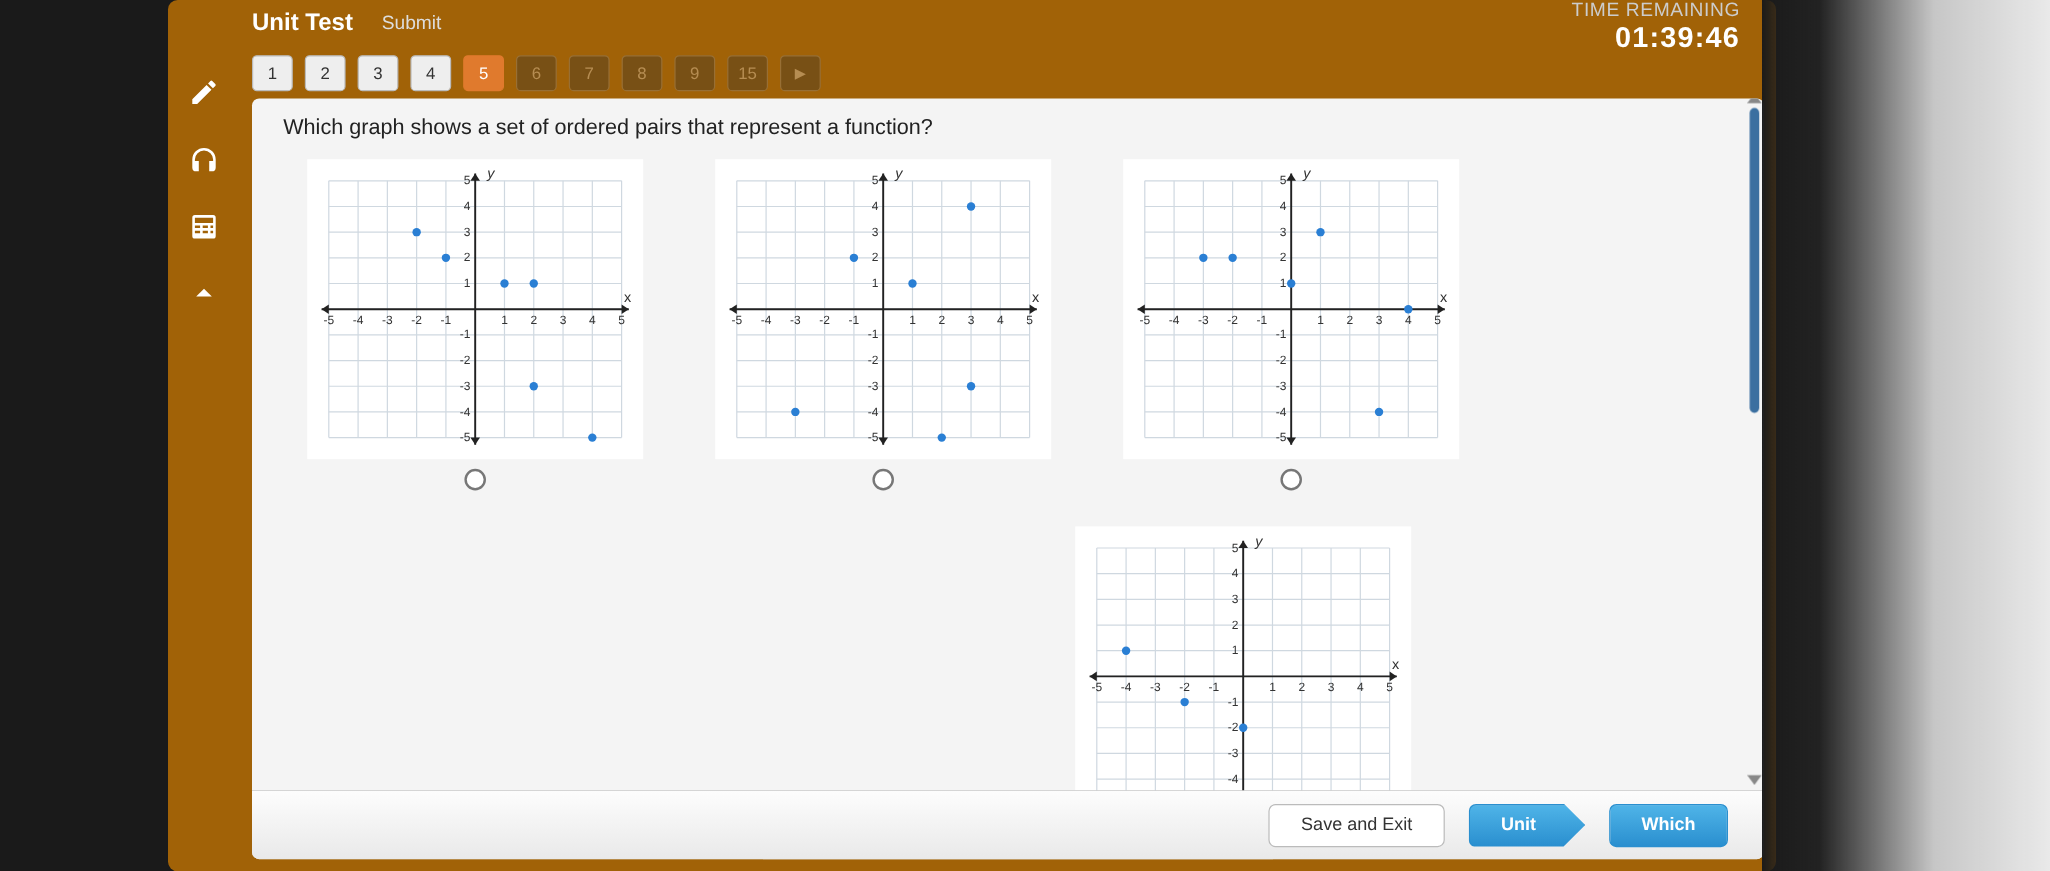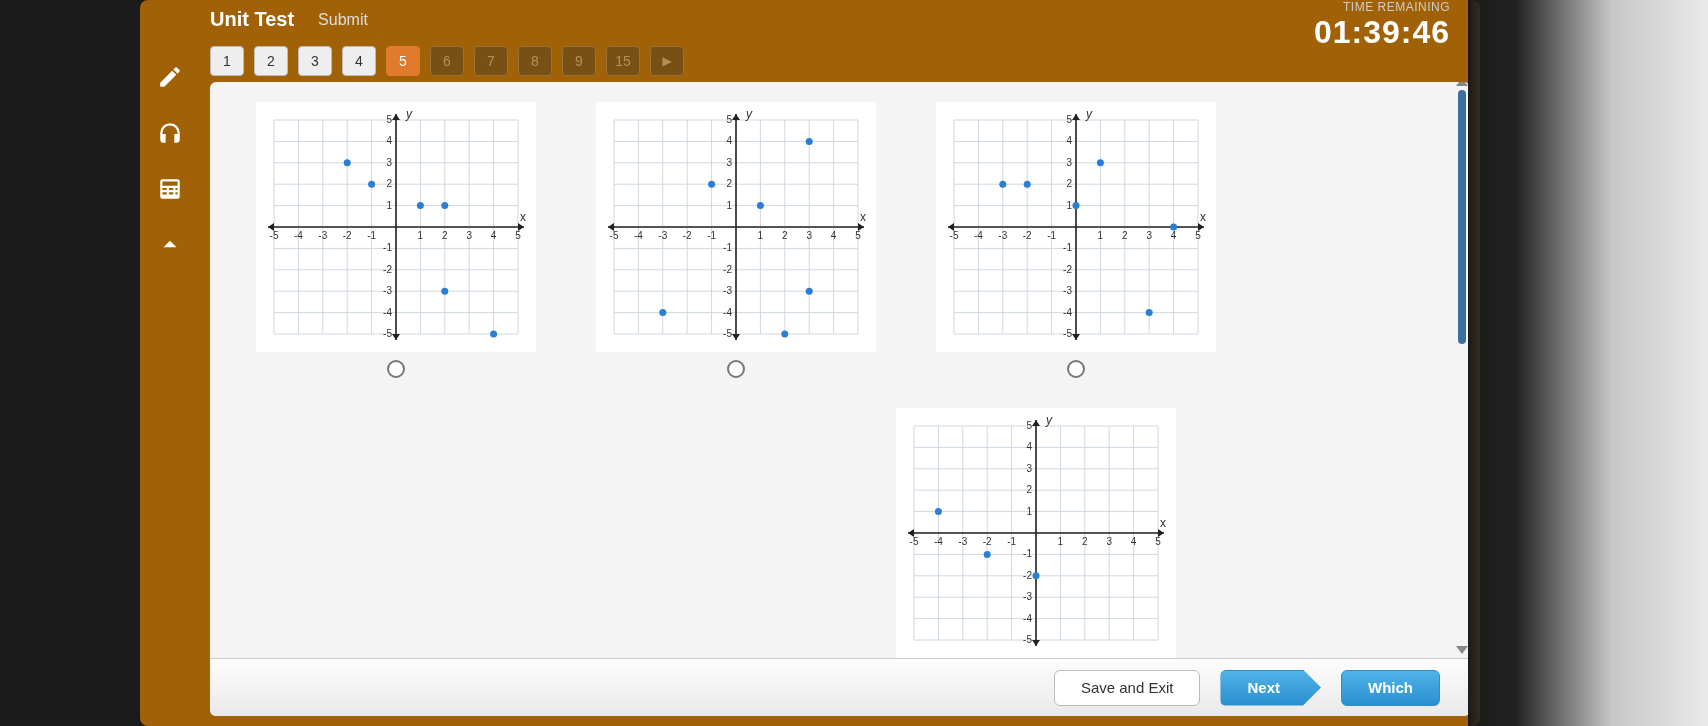--- a/index.html
+++ b/index.html
@@ -43,22 +43,22 @@
     padding-top: 8px;
   }
   .title-group { display: flex; align-items: center; gap: 24px; }
   .unit-test { color: #fff; font-weight: bold; font-size: 20px; }
   .active { color: #ddd; font-size: 16px; }
 
   .time-block {
     position: absolute; right: 20px; top: 0;
     text-align: right; color: #fff;
   }
-  .time-label { font-size: 12px; color: #ccc; letter-spacing: 0.5px; }
-  .time-value { font-size: 32px; font-weight: bold; letter-spacing: 1px; color: #fff; }
+  .time-label { font-size: 16px; color: #ccc; letter-spacing: 0.5px; }
+  .time-value { font-size: 24px; font-weight: bold; letter-spacing: 1px; color: #fff; }
 
   .qnums {
     position: absolute;
     left: 70px; top: 46px;
     display: flex; gap: 10px; align-items: center;
   }
   .qnum {
     width: 34px; height: 30px;
     border: 1px solid #888; border-radius: 4px;
     background: #2f2f2f;
@@ -200,20 +200,21 @@
       <div class="qnum disabled">6</div>
       <div class="qnum disabled">7</div>
       <div class="qnum disabled">8</div>
       <div class="qnum disabled">9</div>
       <div class="qnum disabled">15</div>
       <div class="qnum play disabled">▶</div>
     </div>
 
   <div class="content">
     <div class="scroll-area">
+      <div class="question-text">Which graph shows a set of ordered pairs that represent a function?</div>
 
       <div class="options-grid">
         <div class="option">
           <div class="graph"><svg viewBox="0 0 280 250">
                 <g stroke="#cfd8e0" stroke-width="1">
                   <line x1="18" y1="232" x2="18" y2="18"></line>
                   <line x1="42.400000000000006" y1="232" x2="42.400000000000006" y2="18"></line>
                   <line x1="66.80000000000001" y1="232" x2="66.80000000000001" y2="18"></line>
                   <line x1="91.2" y1="232" x2="91.2" y2="18"></line>
                   <line x1="115.60000000000001" y1="232" x2="115.60000000000001" y2="18"></line>
@@ -499,20 +500,20 @@
           <div class="radio"></div>
         </div>
       </div>
     </div>
     <div class="scroll-arrow sa-up"></div>
     <div class="scroll-indicator"></div>
     <div class="scroll-arrow sa-dn"></div>
 
     <div class="footer">
       <div class="btn">Save and Exit</div>
-      <div class="btn blue next">Next</div>
+      <div class="btn blue next">Unit</div>
       <div class="btn blue">Which</div>
     </div>
   </div>
 
 </div>
 
 <div class="photo-edge"></div>
 
 </body></html>

